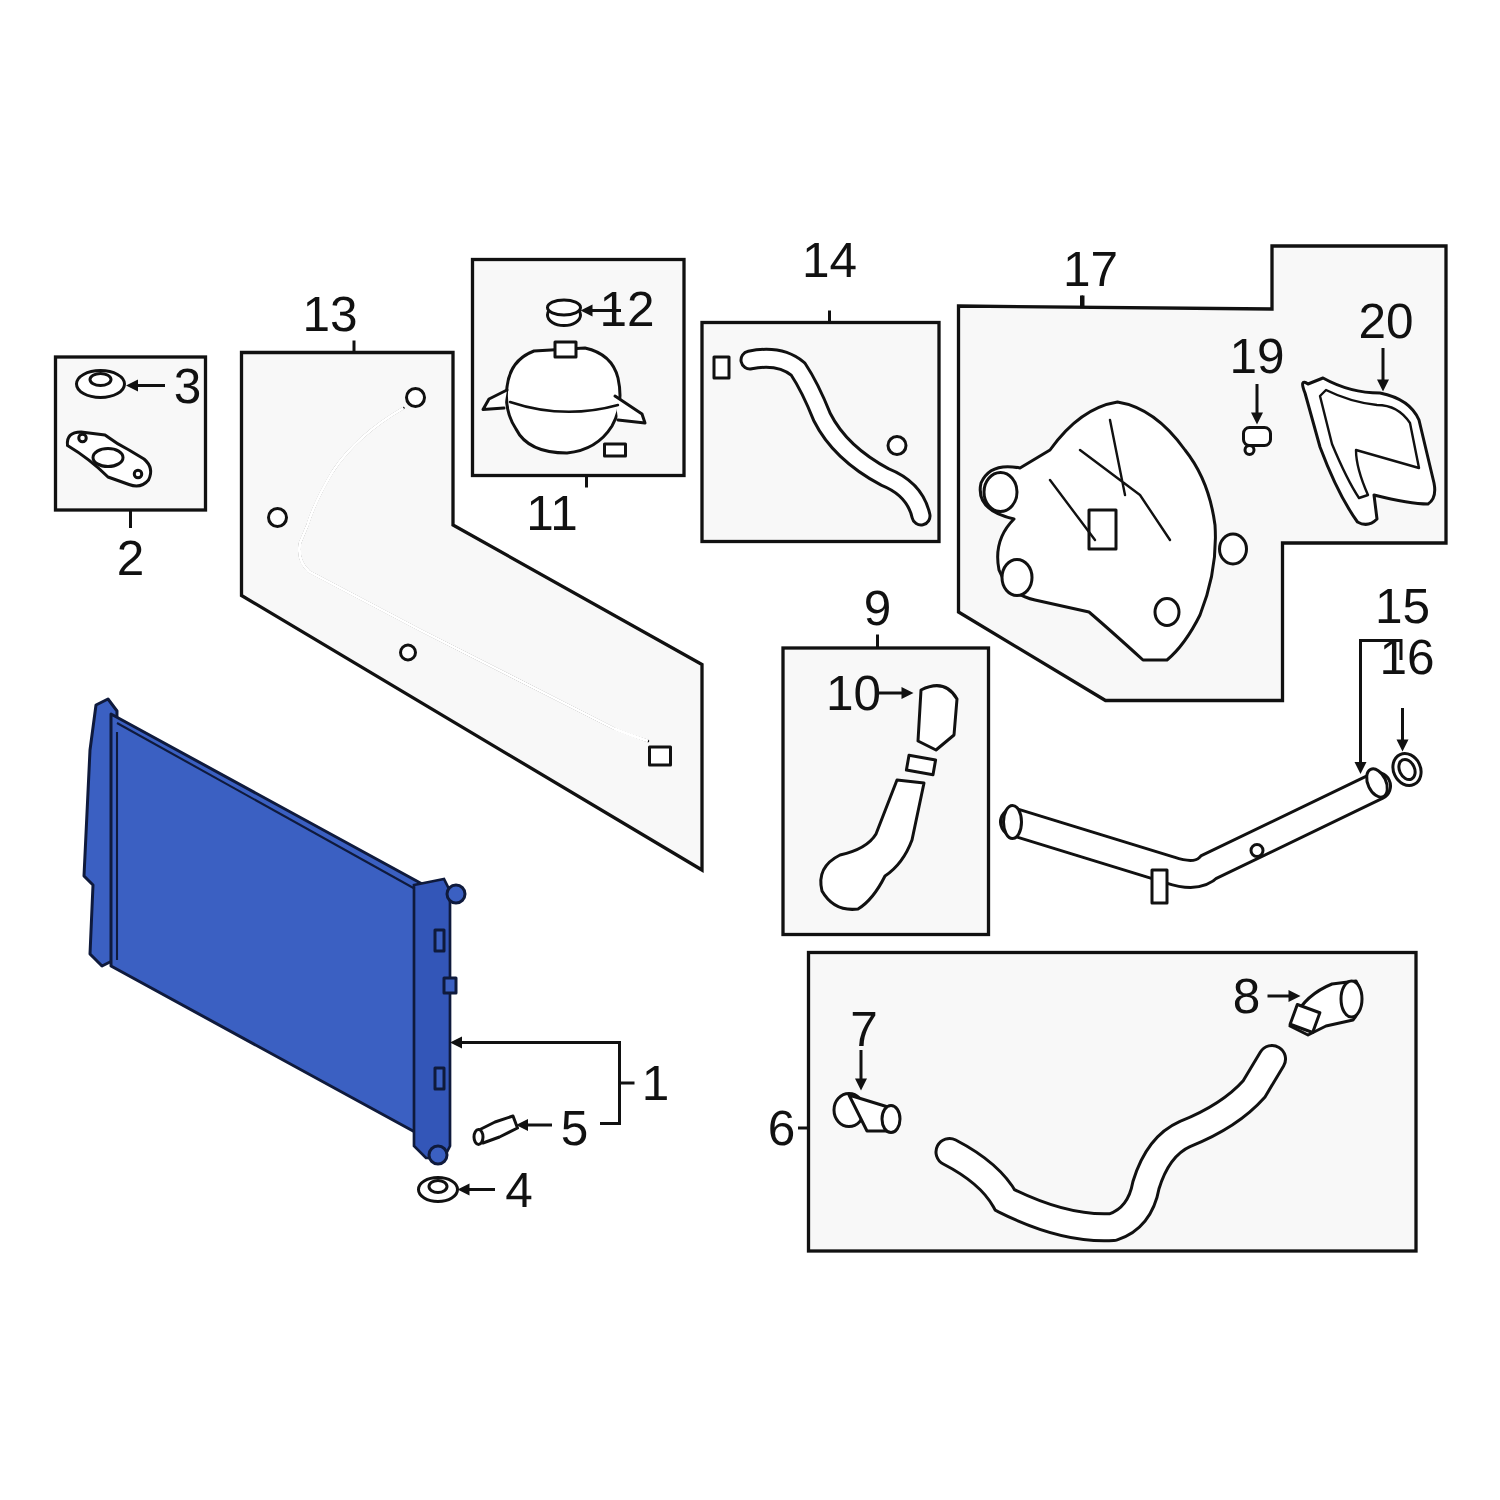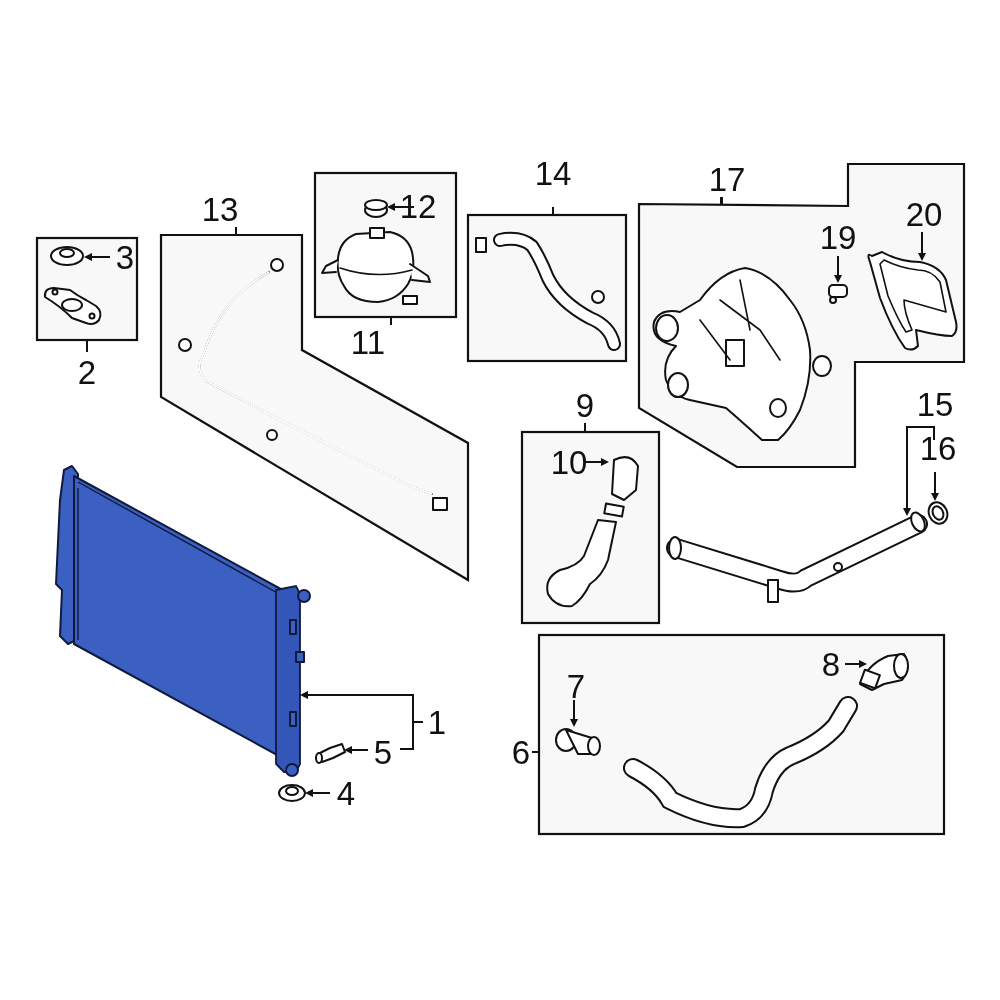--- a/index.html
+++ b/index.html
@@ -199,17 +199,17 @@
   <span class="callout" style="left:521px;top:752px">6</span>
   <span class="callout" style="left:576px;top:686px">7</span>
   <span class="callout" style="left:831px;top:664px">8</span>
   <span class="callout" style="left:585px;top:405px">9</span>
   <span class="callout" style="left:569px;top:462px">10</span>
   <span class="callout" style="left:368px;top:342px">11</span>
   <span class="callout" style="left:418px;top:206px">12</span>
   <span class="callout" style="left:220px;top:209px">13</span>
   <span class="callout" style="left:553px;top:173px">14</span>
   <span class="callout" style="left:935px;top:404px">15</span>
-  <span class="callout" style="left:938px;top:448px">16</span>
+  <span class="callout" style="left:938px;top:438px">16</span>
   <span class="callout" style="left:727px;top:179px">17</span>
   <span class="callout" style="left:924px;top:214px">20</span>
   <span class="callout" style="left:838px;top:237px">19</span>
 </div>
 
 </body></html>

